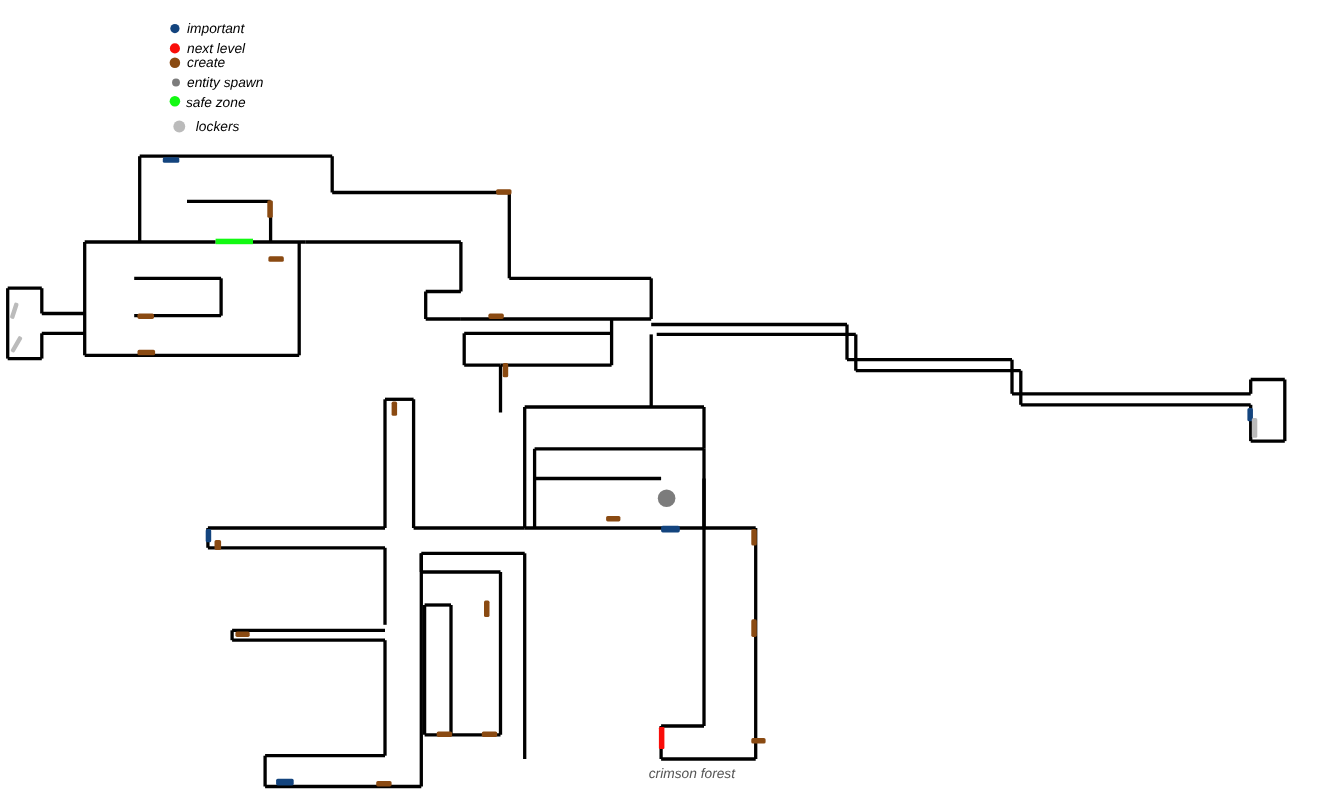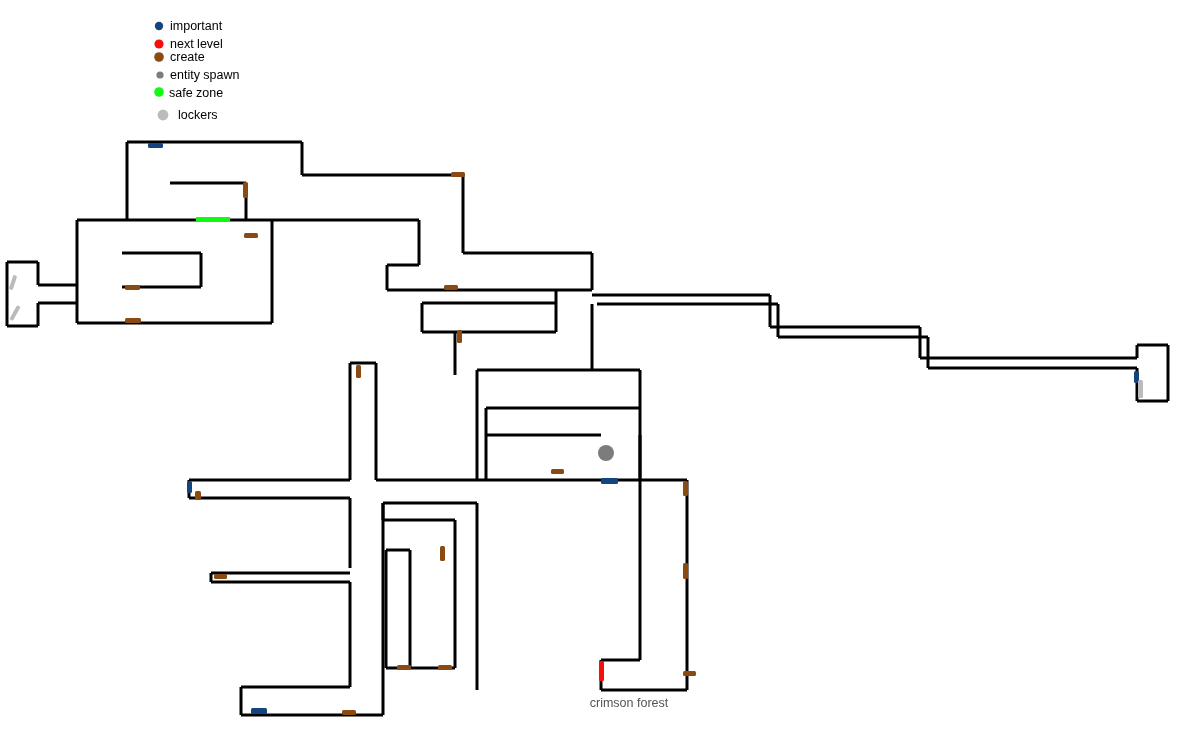--- a/index.html
+++ b/index.html
@@ -13,20 +13,21 @@
     height: 733px;
     position: relative;
     overflow: hidden;
     font-family: "Liberation Sans", sans-serif;
   }
   #map-root {
     position: absolute;
     left: 0; top: 0;
     width: 1200px;
     height: 733px;
+    font-style: italic;
   }
   svg#map-svg {
     display: block;
     width: 1200px;
     height: 733px;
     background: #ffffff;
   }
   .legend-text {
     font-family: "Liberation Sans", sans-serif;
     font-size: 12.5px;

